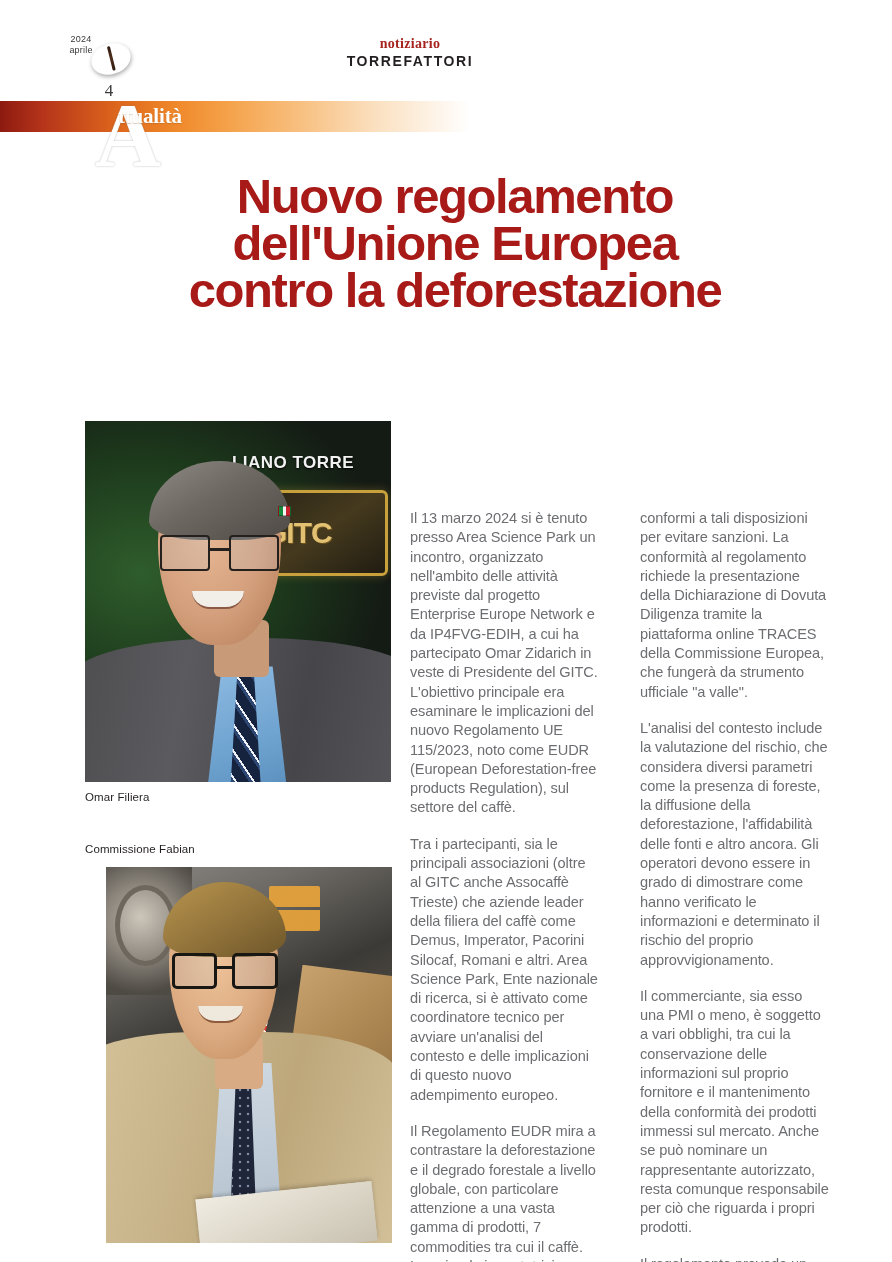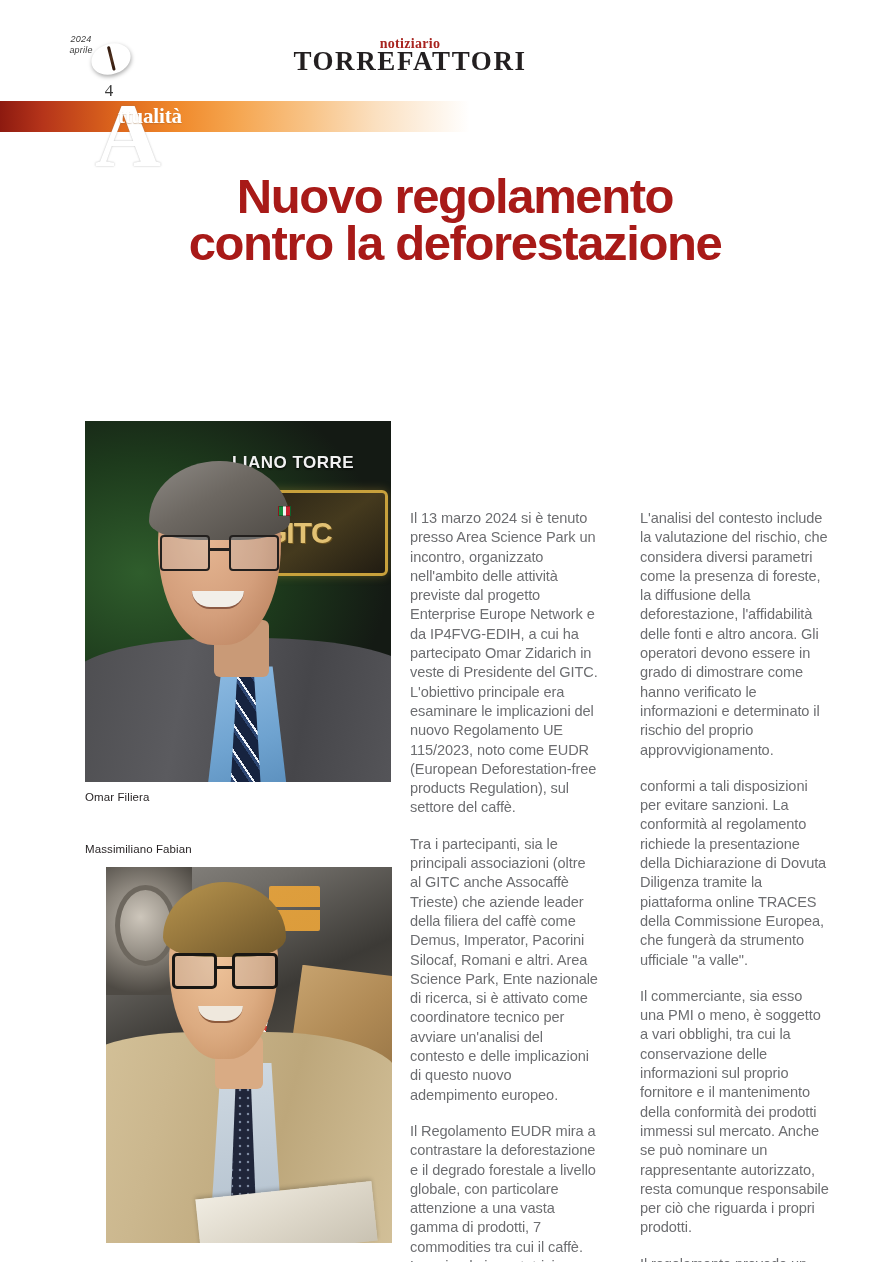--- a/index.html
+++ b/index.html
@@ -35,21 +35,21 @@
     position: absolute;
     left: 8px; top: 0;
     font-family: "Liberation Sans", sans-serif;
     font-size: 9px;
     line-height: 11px;
     color: #3a3a3a;
     letter-spacing: 0.2px;
     text-align: center;
     width: 36px;
   }
-  .issue-date span { display: block; font-style: italic; }
+  .issue-date span { display: block; }
 
   .coffee-bean {
     position: absolute;
     left: 36px; top: 10px;
     width: 40px;
     height: 30px;
     border-radius: 50% / 52%;
     background:
       radial-gradient(ellipse at 32% 26%, #a9estrange 0%, transparent 0%),
       radial-gradient(ellipse at 34% 28%, #9a6a4b 0%, #7b4a2e 46%, #56301b 78%, #3d2013 100%);
@@ -95,22 +95,22 @@
   }
   .masthead-top {
     font-family: "Liberation Serif", serif;
     font-size: 14px;
     font-weight: 700;
     color: #a8241f;
     letter-spacing: 0.3px;
     line-height: 15px;
   }
   .masthead-main {
-    font-family: Liberation Serif, serif;
-    font-size: 27px;
+    font-family: Liberation Sans, sans-serif;
+    font-size: 14px;
     font-weight: 700;
     color: #231f20;
     letter-spacing: 1.6px;
     line-height: 23px;
     margin-top: -1px;
   }
 
   
   .section-banner {
     position: absolute;
@@ -498,20 +498,21 @@
 
 </div>
 
 <div class="section-banner"></div>
 <div class="banner-big-a">A</div>
 <div class="banner-label">ttualità</div>
 
 <div class="headline-group">
   <h1 class="headline">
     <span class="hl-line">Nuovo regolamento</span>
+    <span class="hl-line">dell'Unione Europea</span>
     <span class="hl-line">contro la deforestazione</span>
   </h1>
 </div>
 
 <div class="photo photo-1">
   <div class="p1-bg"></div>
   <div class="p1-bannertext">LIANO TORRE</div>
   <div class="p1-gitc"></div>
   <div class="p1-flag"></div>
   <div class="p1-suit"></div>
@@ -522,21 +523,21 @@
   <div class="p1-hair"></div>
   <div class="p1-smile"></div>
   <div class="p1-glasses">
     <div class="lens l"></div>
     <div class="bridge"></div>
     <div class="lens r"></div>
   </div>
 </div>
 <div class="caption caption-1">Omar Filiera</div>
 
-<div class="caption caption-2">Massimiliano Fabian</div>
+<div class="caption caption-2">Commissione Fabian</div>
 <div class="photo photo-2">
   <div class="p2-bg"></div>
   <div class="p2-machine"></div>
   <div class="p2-labels"></div>
   <div class="p2-sack"></div>
   <div class="p2-candy"></div>
   <div class="p2-jacket"></div>
   <div class="p2-shirt"></div>
   <div class="p2-tie"></div>
   <div class="p2-neck"></div>
@@ -551,17 +552,17 @@
   <div class="p2-paper"></div>
 </div>
 
 <div class="column col-mid">
   <p>Il 13 marzo 2024 si è tenuto presso Area Science Park un incontro, organizzato nell'ambito delle attività previste dal progetto Enterprise Europe Network e da IP4FVG-EDIH, a cui ha partecipato Omar Zidarich in veste di Presidente del GITC. L'obiettivo principale era esaminare le implicazioni del nuovo Regolamento UE 115/2023, noto come EUDR (European Deforestation-free products Regulation), sul settore del caffè.</p>
   <p>Tra i partecipanti, sia le principali associazioni (oltre al GITC anche Assocaffè Trieste) che aziende leader della filiera del caffè come Demus, Imperator, Pacorini Silocaf, Romani e altri. Area Science Park, Ente nazionale di ricerca, si è attivato come coordinatore tecnico per avviare un'analisi del contesto e delle implicazioni di questo nuovo adempimento europeo.</p>
   <p>Il Regolamento EUDR mira a contrastare la deforestazione e il degrado forestale a livello globale, con particolare attenzione a una vasta gamma di prodotti, 7 commodities tra cui il caffè. Le aziende importatrici nell'Unione Europea dovranno essere</p>
 </div>
 
 <div class="column col-right">
+  <p>conformi a tali disposizioni per evitare sanzioni. La conformità al regolamento richiede la presentazione della Dichiarazione di Dovuta Diligenza tramite la piattaforma online TRACES della Commissione Europea, che fungerà da strumento ufficiale "a valle".</p>
   <p>L'analisi del contesto include la valutazione del rischio, che considera diversi parametri come la presenza di foreste, la diffusione della deforestazione, l'affidabilità delle fonti e altro ancora. Gli operatori devono essere in grado di dimostrare come hanno verificato le informazioni e determinato il rischio del proprio approvvigionamento.</p>
-  <p>conformi a tali disposizioni per evitare sanzioni. La conformità al regolamento richiede la presentazione della Dichiarazione di Dovuta Diligenza tramite la piattaforma online TRACES della Commissione Europea, che fungerà da strumento ufficiale "a valle".</p>
   <p>Il commerciante, sia esso una PMI o meno, è soggetto a vari obblighi, tra cui la conservazione delle informazioni sul proprio fornitore e il mantenimento della conformità dei prodotti immessi sul mercato. Anche se può nominare un rappresentante autorizzato, resta comunque responsabile per ciò che riguarda i propri prodotti.</p>
   <p>Il regolamento prevede un sistema a tre livelli per la valutazione del rischio dei Paesi produttori.</p>
 </div>
 
 </body></html>

